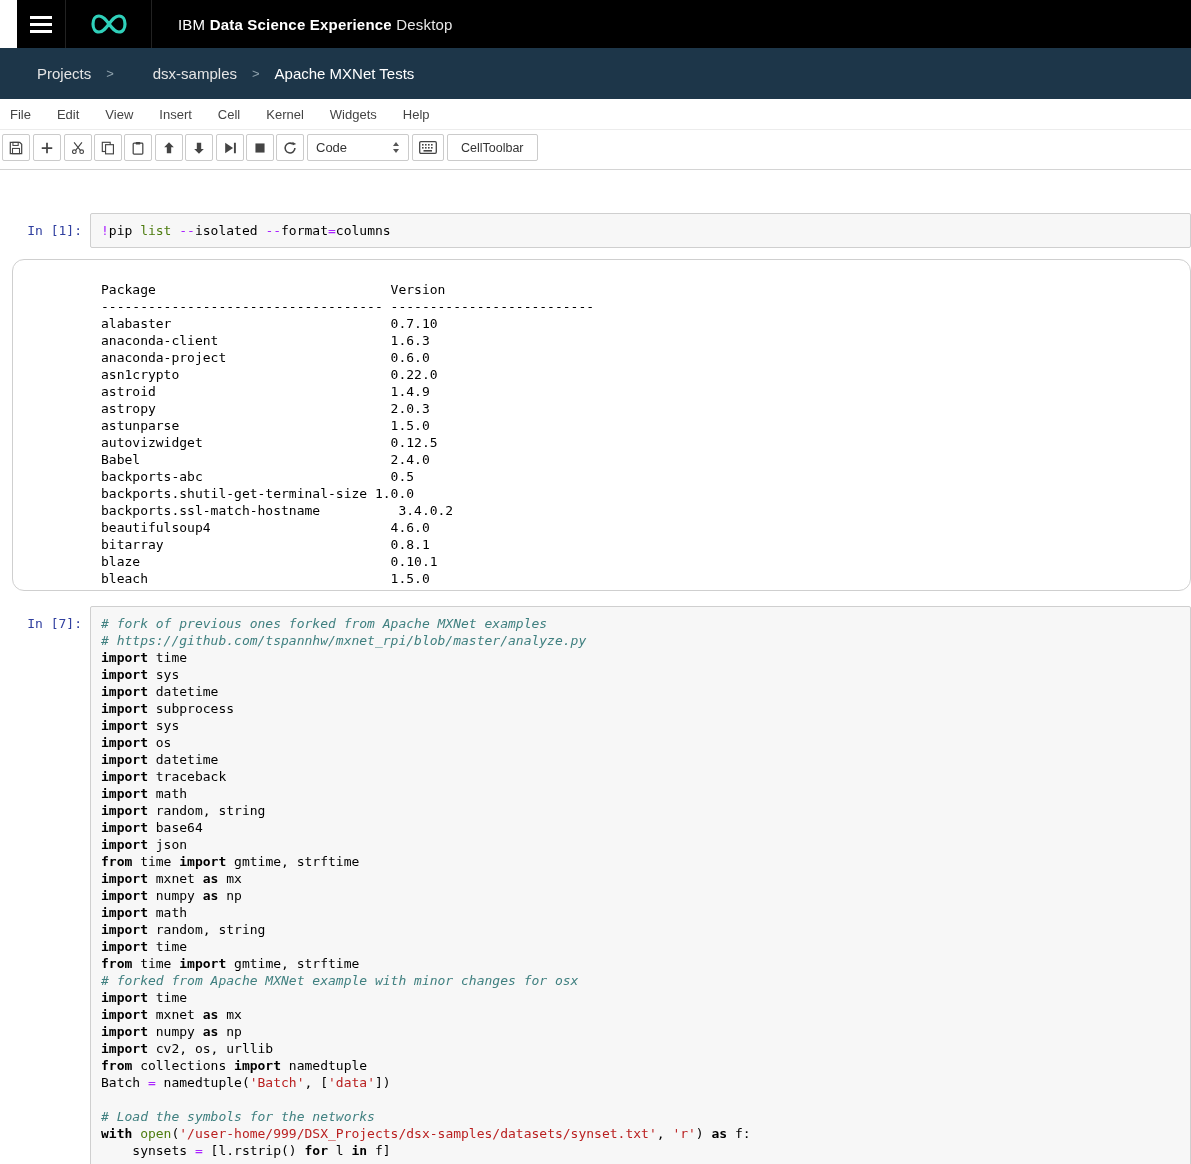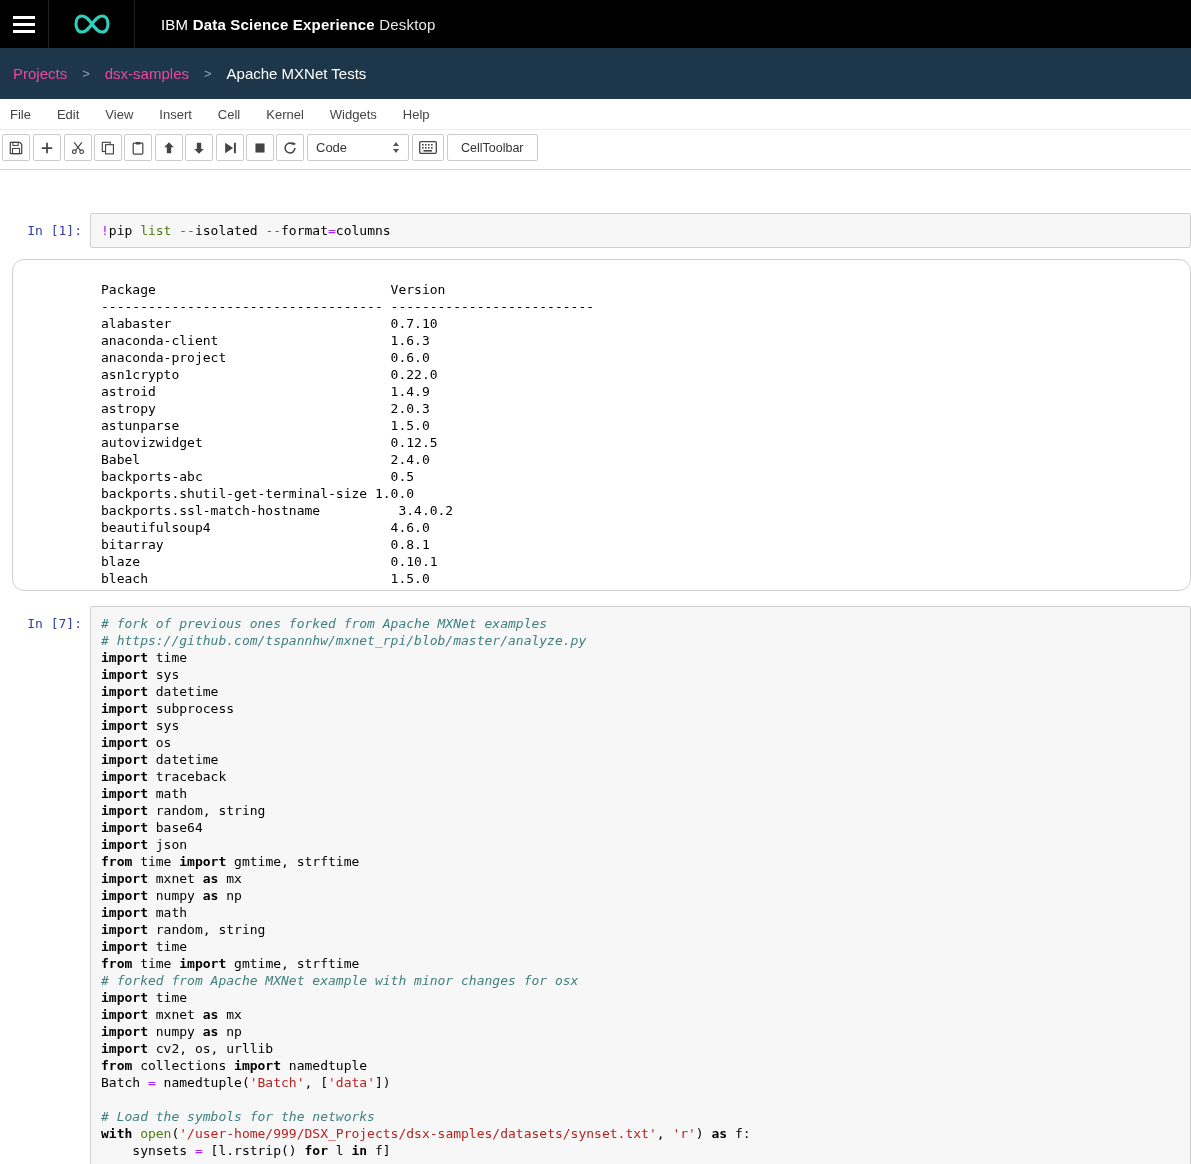--- a/index.html
+++ b/index.html
@@ -3,33 +3,33 @@
 <meta charset="utf-8">
 <style>
   * { box-sizing: border-box; }
   html,body { margin:0; padding:0; }
   body {
     width:1191px; height:1164px; overflow:hidden;
     background:#fff; font-family:"Liberation Sans", sans-serif;
   }
 
   
-  .topbar { height:48px; background:#000; display:flex; align-items:center; color:#fff; }
+  .topbar { height:48px; background:#000; display:flex; align-items:center; color:#fff;margin-left:17px; }
   .hamburger { width:48px; height:48px; background:#000; border:none; display:flex; align-items:center; justify-content:center; cursor:pointer; padding:0; }
   .hb { display:flex; flex-direction:column; gap:4px; width:22px; }
   .hb i { display:block; height:3px; background:#fff; }
   .topsep { width:1px; height:48px; background:#222; }
   .logo { width:85px; height:48px; display:flex; align-items:center; justify-content:center; }
   .brand { margin-left:26px; font-size:15px; letter-spacing:.2px; color:#fff; white-space:nowrap; }
   .brand .b { font-weight:bold; }
   .brand .light { color:#e8e8e8; font-weight:normal; }
 
   
   .breadcrumb { height:51px; background:#1d3649; display:flex; align-items:center; padding:0 13px; font-size:15px; }
-  .breadcrumb .crumb-link { color:#ec4899; text-decoration:none; cursor:pointer; }
+  .breadcrumb .crumb-link { color:#e5e5e5; text-decoration:none; cursor:pointer;margin-left:24px; }
   .breadcrumb .sep { color:#8fa2ad; margin:0 15px; font-size:13px; }
   .breadcrumb .current { color:#fff; }
 
   
   .menubar { height:31px; background:#fff; display:flex; align-items:stretch; padding-left:10px; border-bottom:1px solid #ececec; }
   .menu-item { font-size:13px; color:#444; padding:0 13px; display:flex; align-items:center; cursor:pointer; }
   .menu-item:first-child { padding-left:0; }
 
   
   .toolbar { display:flex; align-items:center; gap:3px; padding:4px 12px 8px 2px; background:#fff; border-bottom:1px solid #d4d4d4; box-shadow:0 1px 1px rgba(0,0,0,.05); }

